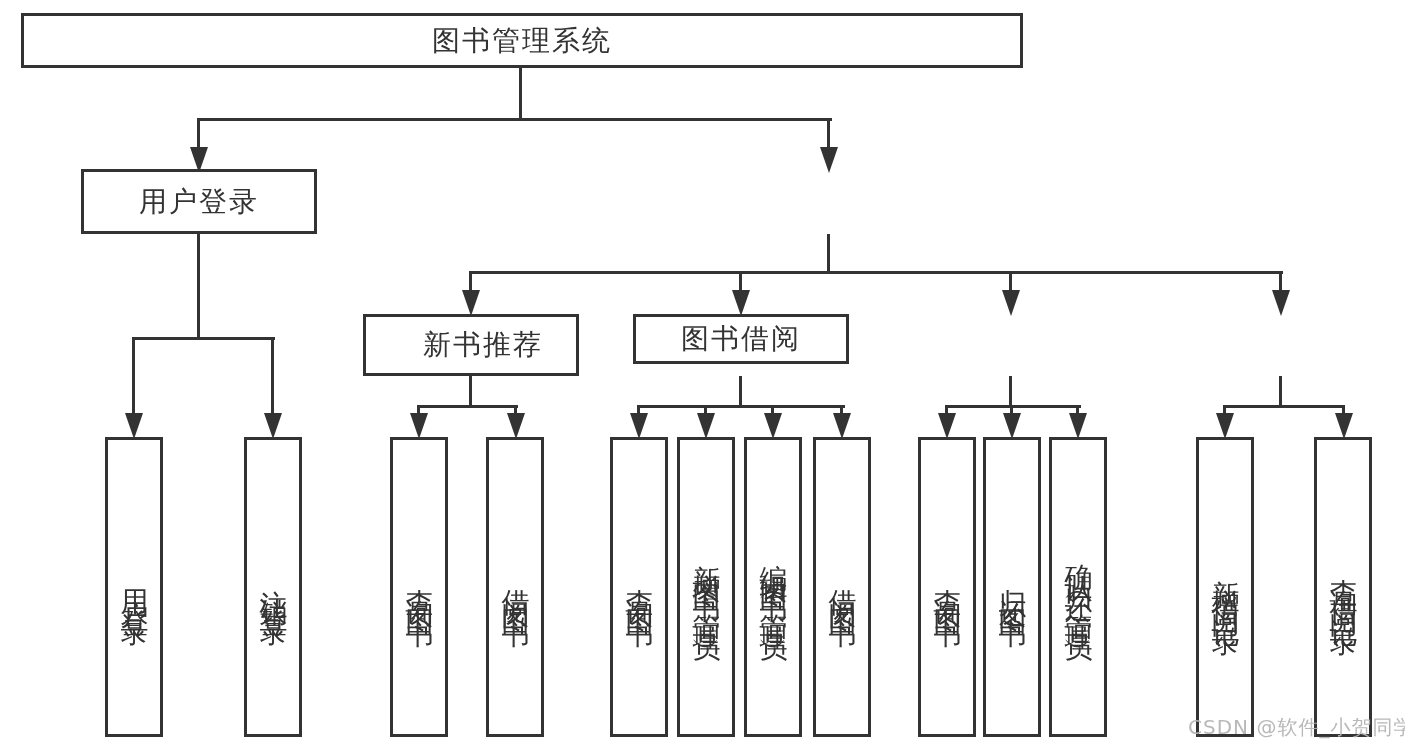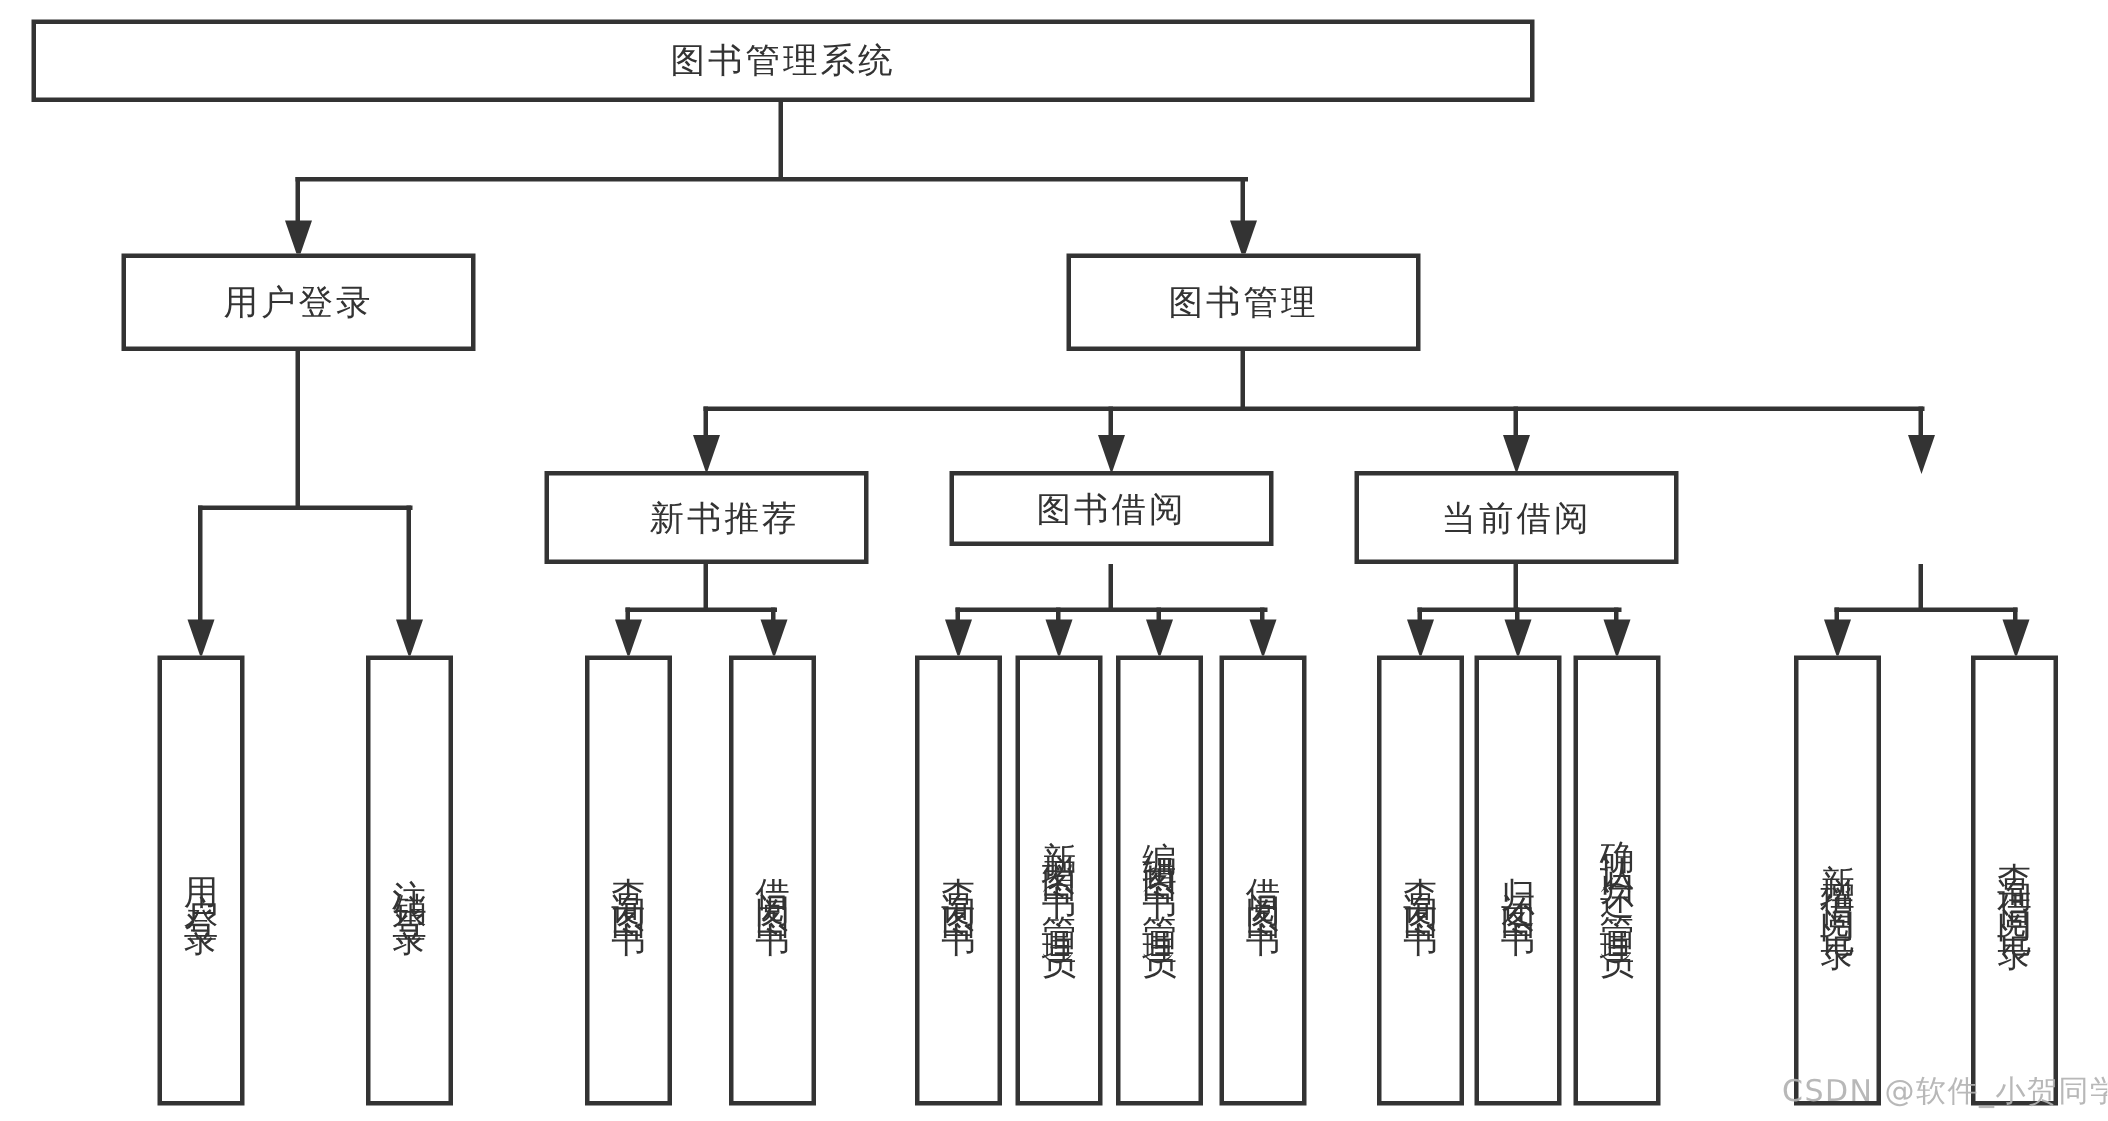--- a/index.html
+++ b/index.html
@@ -6,21 +6,21 @@
   .canvas {
     position:relative; width:1405px; height:747px;
     background:#ffffff; overflow:hidden;
     font-family:"DejaVu Sans", sans-serif;
     color:#333333;
   }
   .box {
     position:absolute; box-sizing:border-box;
     background:#ffffff; border:3px solid #333333;
     display:flex; align-items:center; justify-content:center;
-    font-size:23px; font-weight:500; letter-spacing:2px;
+    font-size:28px; font-weight:500; letter-spacing:2px;
     z-index:2;
   }
   .vtext {
     writing-mode:vertical-rl; text-orientation:mixed;
     letter-spacing:10px; font-weight:500;
   }
   .hl { position:absolute; height:3px; background:#333333; z-index:1; }
   .vl { position:absolute; width:3px;  background:#333333; z-index:1; }
   .ah {
     position:absolute; width:0; height:0; z-index:1;
@@ -40,32 +40,26 @@
 
 <div class="canvas">
 
   <div class="box" style="left:21px; top:13px; width:1002px; height:55px;">
     <span>图书管理系统</span>
   </div>
 
   <div class="box" style="left:81px; top:169px; width:236px; height:65px;">
     <span>用户登录</span>
   </div>
-  <div class="box" style="left:711px; top:169px; width:236px; height:65px;">
-    <span>图书管理</span>
-  </div>
 
   <div class="box" style="left:363px; top:314px; width:216px; height:62px;padding-left:24px;">
     <span>新书推荐</span>
   </div>
   <div class="box" style="left:633px; top:314px; width:216px; height:50px;">
     <span>图书借阅</span>
-  </div>
-  <div class="box" style="left:903px; top:314px; width:216px; height:62px;">
-    <span>当前借阅</span>
   </div>
 
   <div class="box" style="left:105px; top:437px; width:58px; height:300px;">
     <span class="vtext">用户登录</span>
   </div>
   <div class="box" style="left:244px; top:437px; width:58px; height:300px;">
     <span class="vtext">注销登录</span>
   </div>
 
   <div class="box" style="left:390px; top:437px; width:58px; height:300px;">

